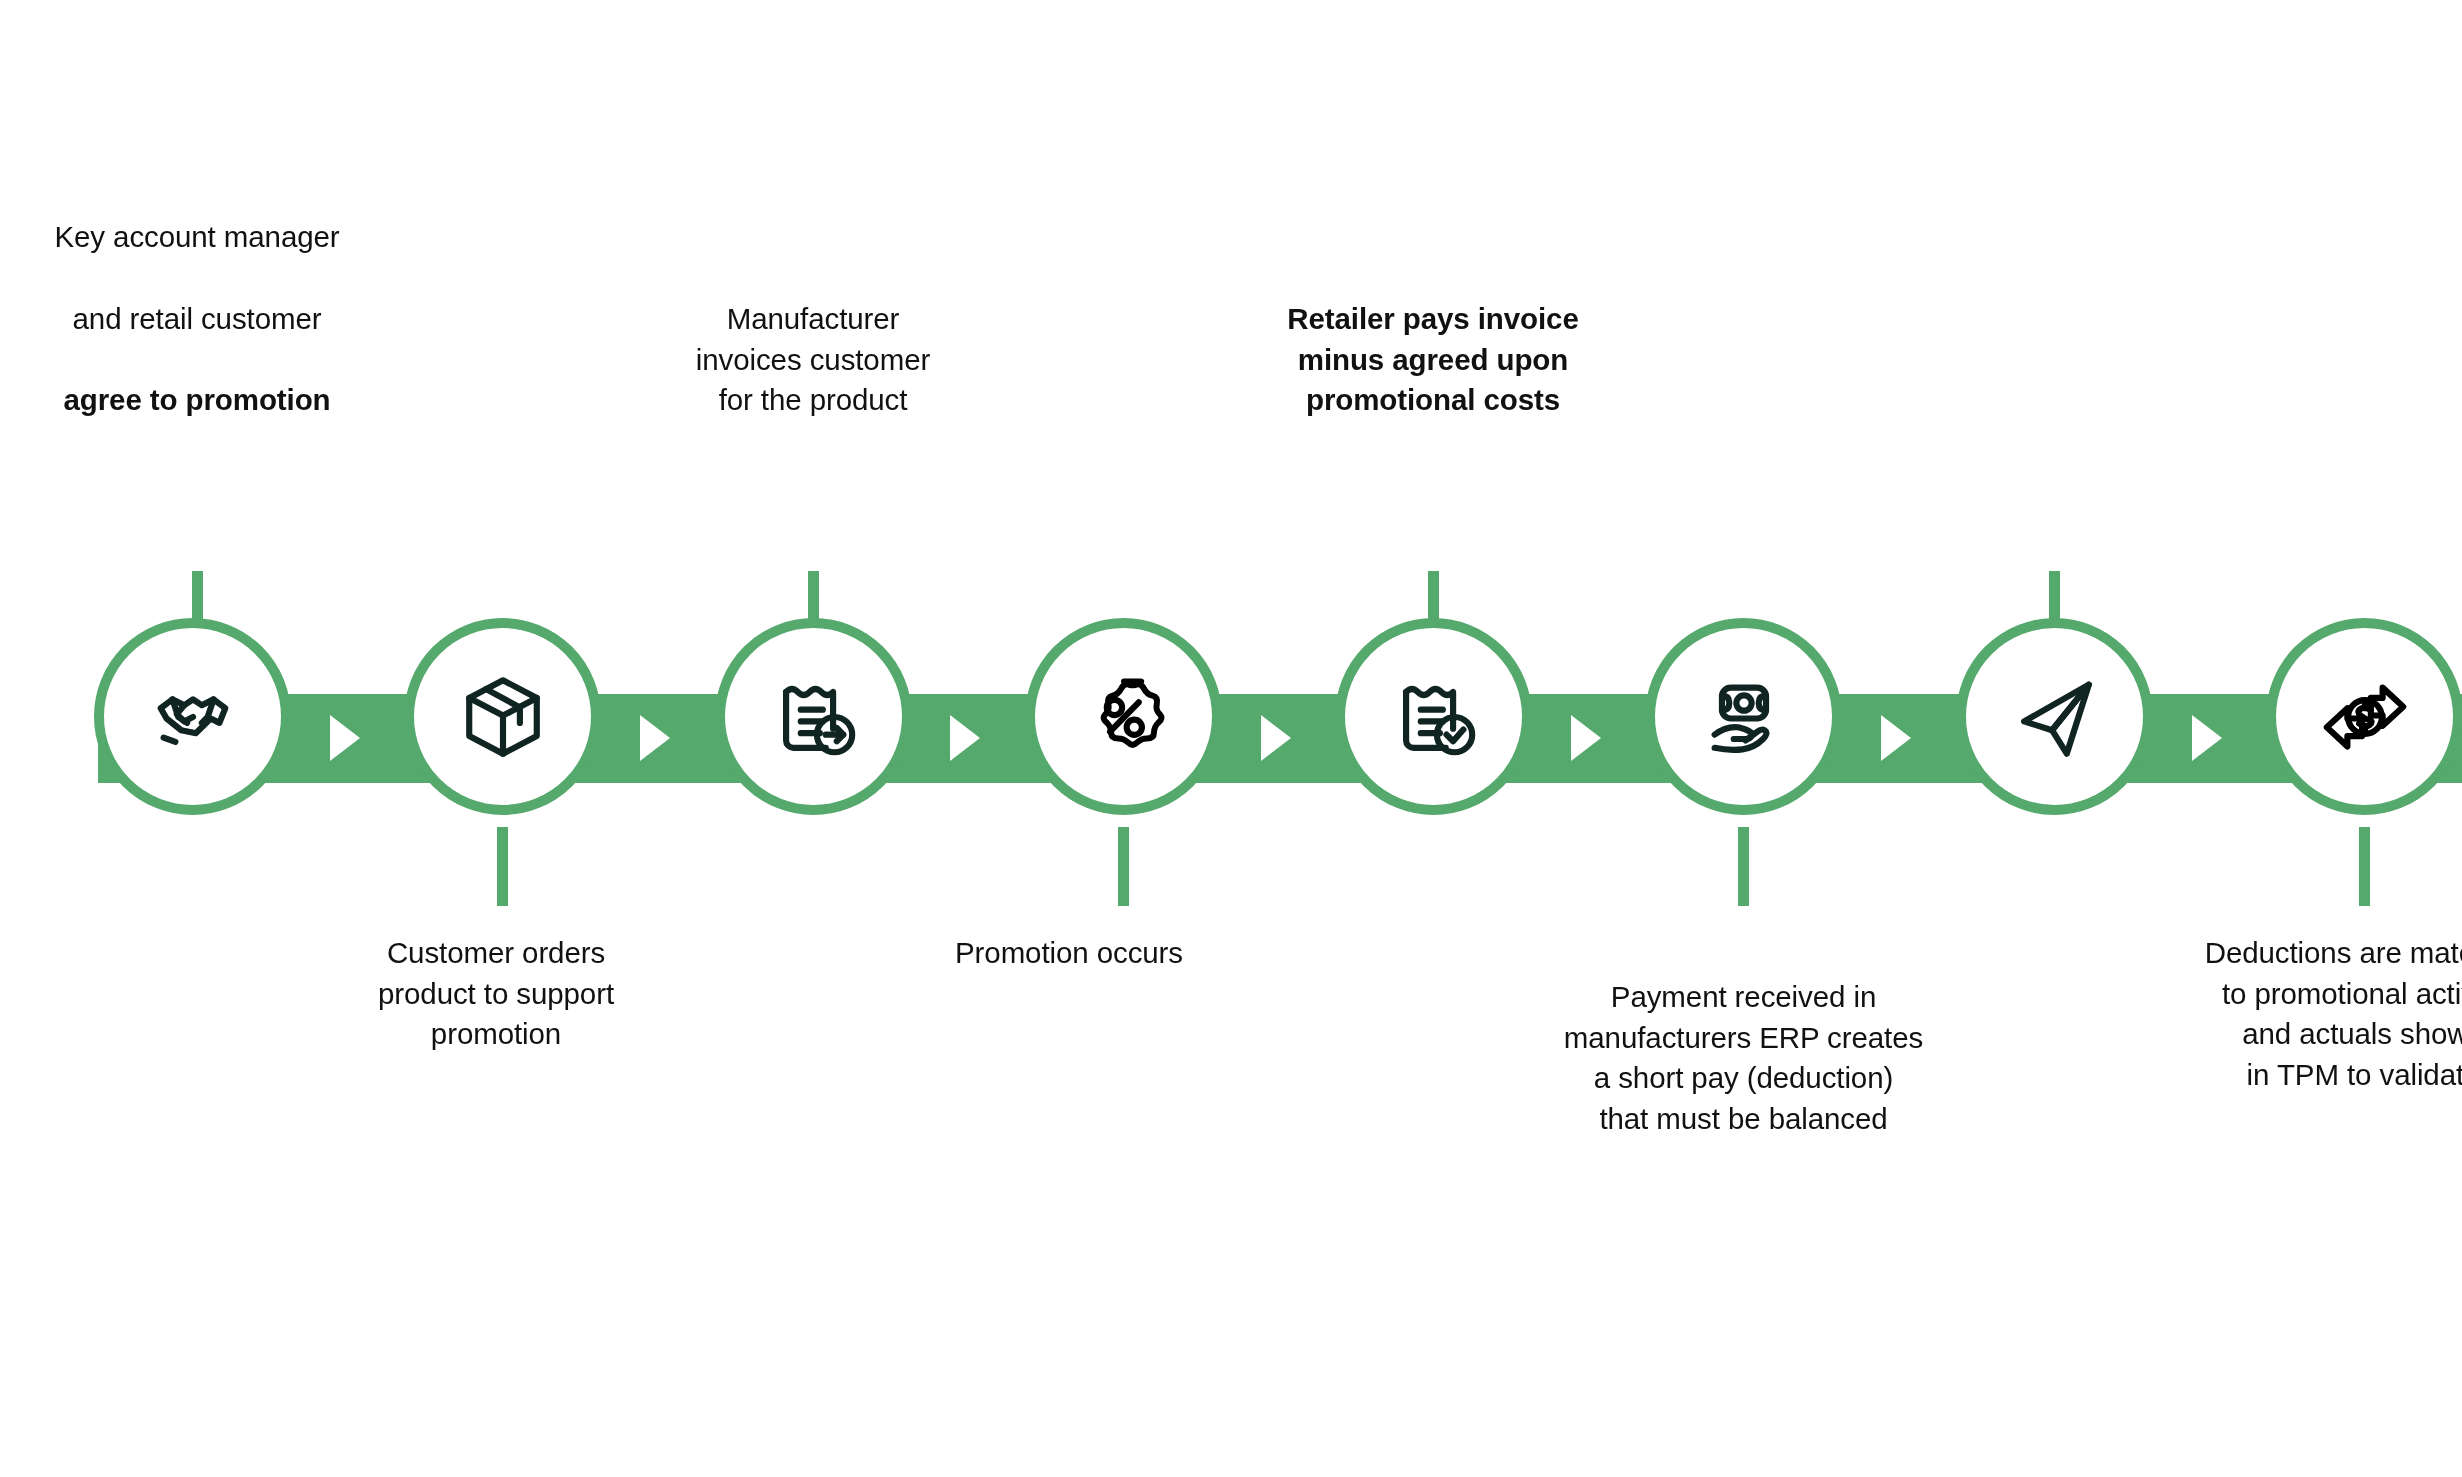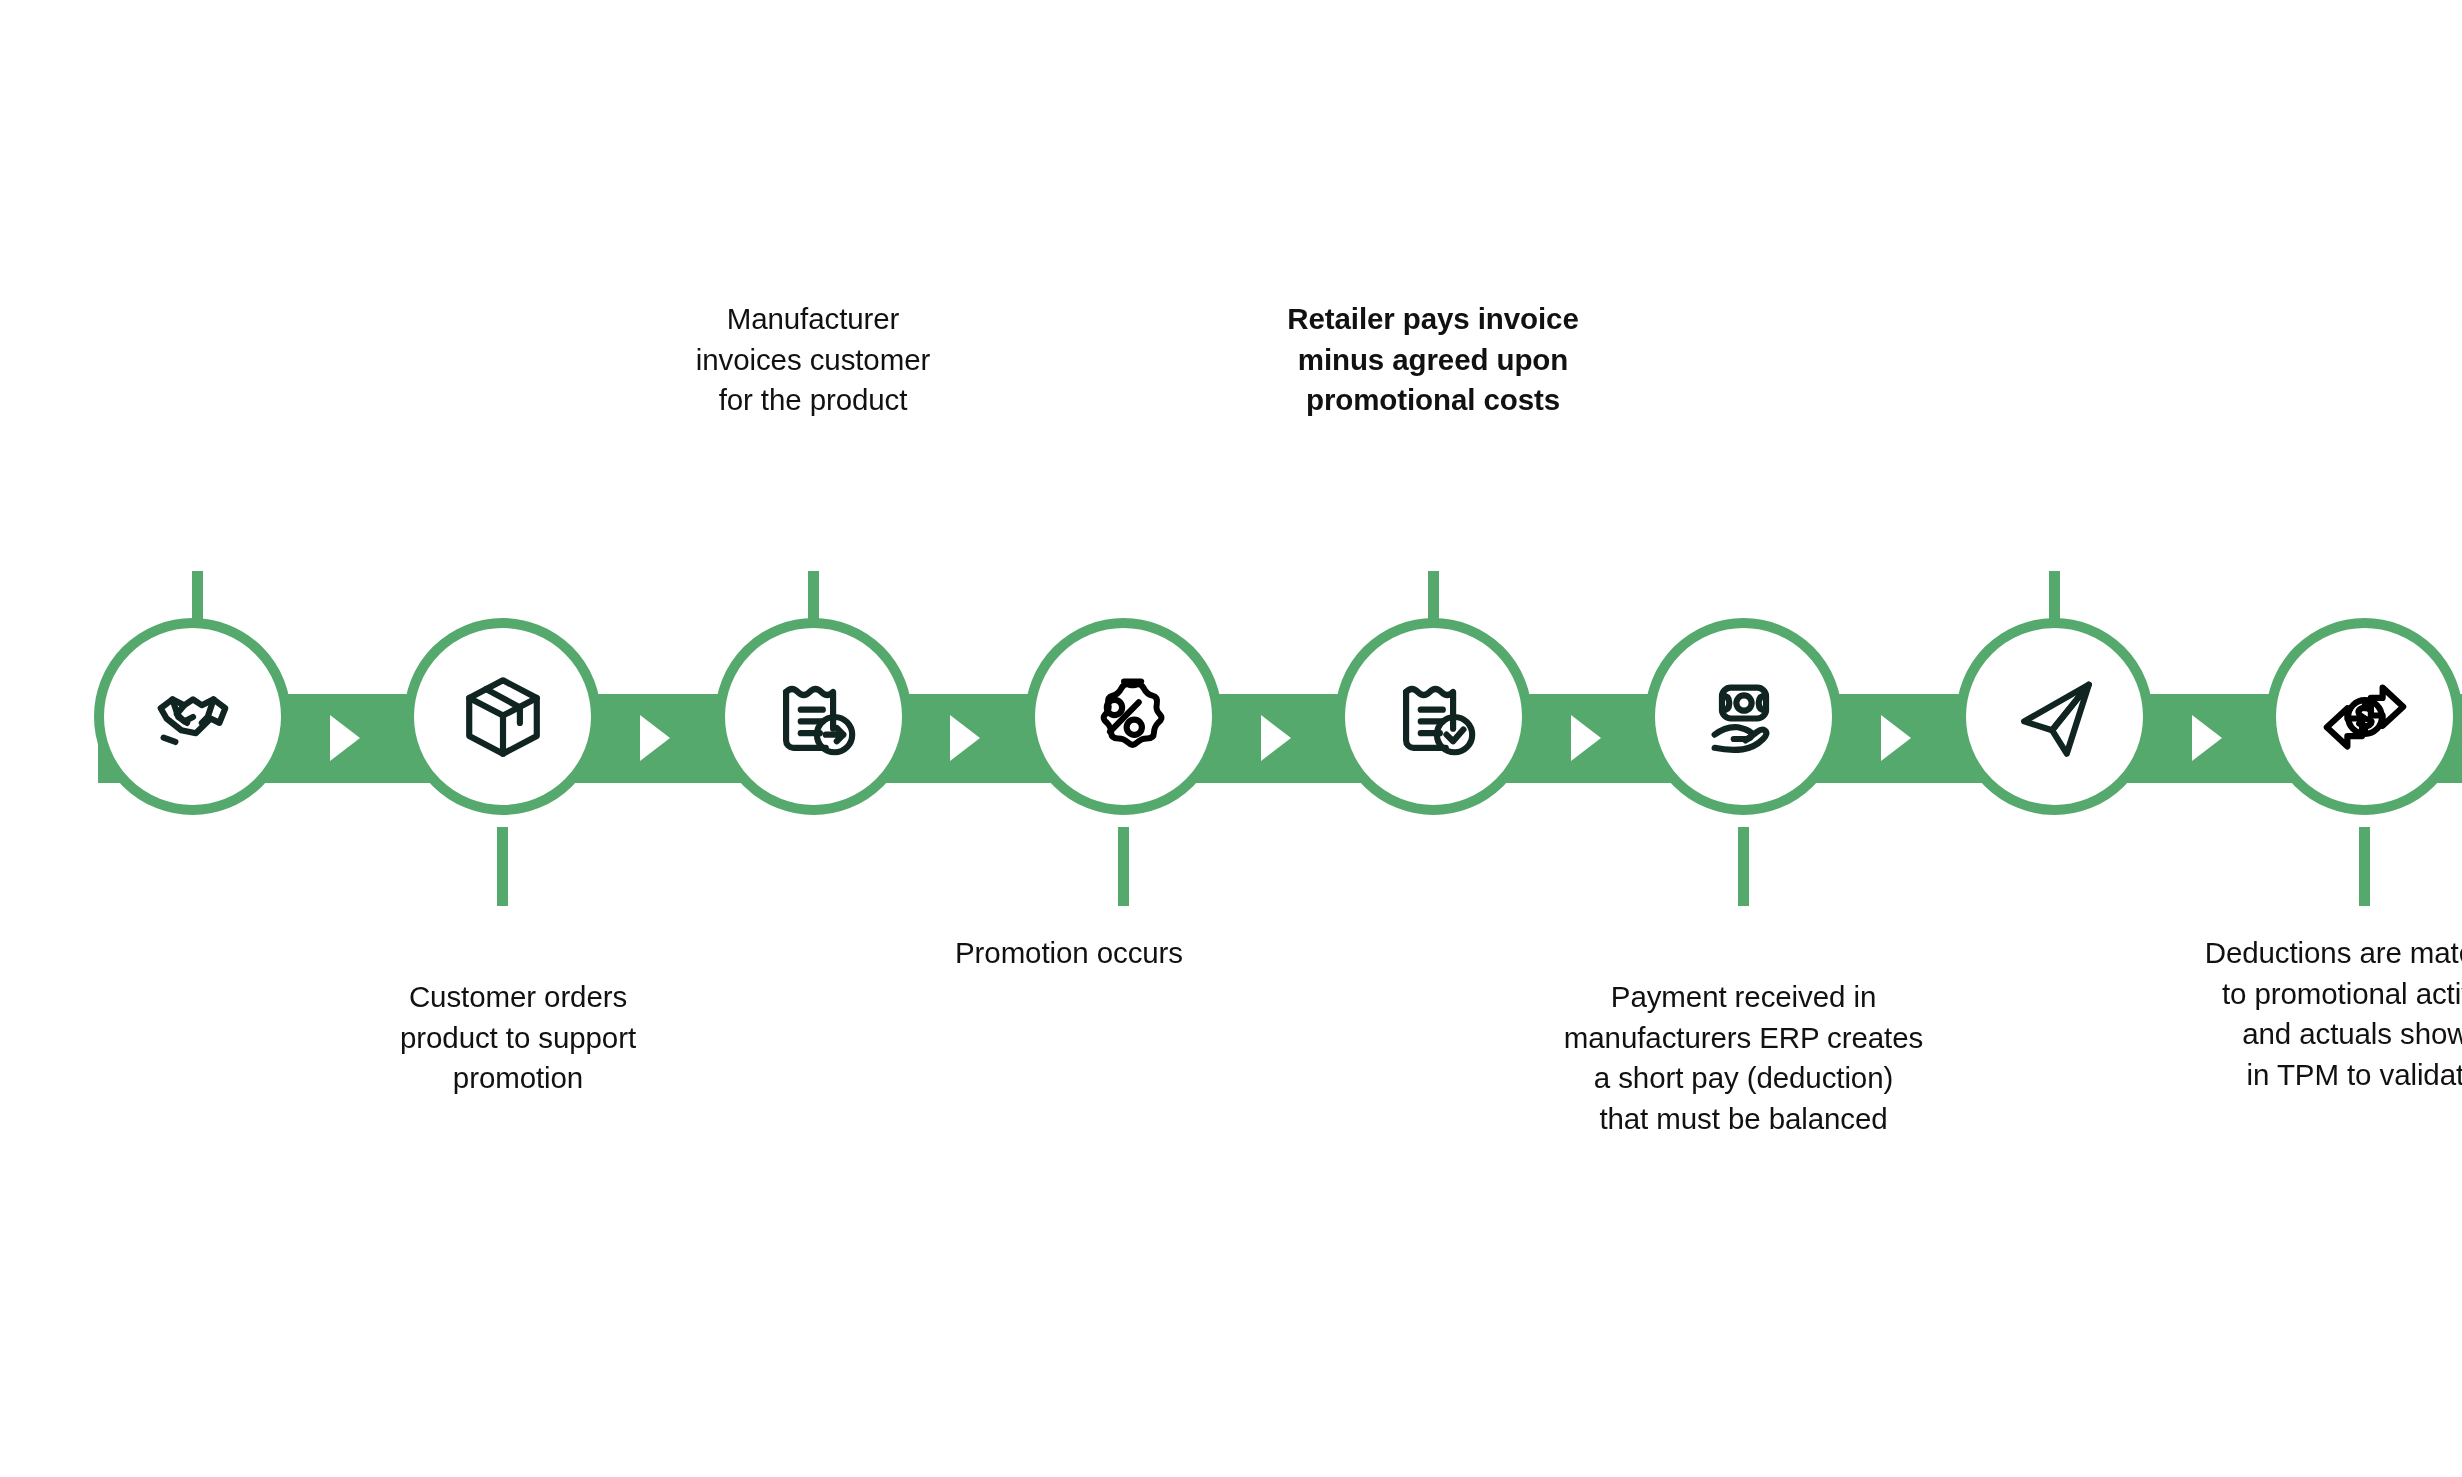--- a/index.html
+++ b/index.html
@@ -191,32 +191,37 @@
           <path d="M20 26 L6 39 L20 52 L20 45 L30 45 L30 33 L20 33 Z"></path>
           <circle cx="32" cy="32" r="11.5"></circle>
           <path d="M36 27.5 q-4 -3 -7 -1 q-3 2 0 4.5 q3 2.5 6 3 q3 1 0 3.5 q-3 2 -7 -1"></path>
           <path d="M32 23.5 L32 26 M32 38 L32 40.5"></path>
         </svg>
       </span>
     </div>
 
   </div>
 
+  <div class="label above" style="left:0px;width:394px;">
+    <span>Key account manager</span><br>
+    <span>and retail customer</span><br>
+    <span class="bold">agree to promotion</span>
+  </div>
 
   <div class="label above" style="left:616px;width:394px;">Manufacturer
 invoices customer
 for the product</div>
   <div class="label above" style="left:1236px;width:394px;font-weight:bold;">Retailer pays invoice
 minus agreed upon
 promotional costs</div>
   <div class="label above" style="left:2398px;width:556px;">Settled deduction in TPM creates
 a credit memo that is sent to the
 ERP to balance the short pay</div>
 
-  <div class="label below" style="left:321px;width:394px;margin-top:44px;">Customer orders
+  <div class="label below" style="left:299px;width:394px;">Customer orders
 product to support
 promotion</div>
   <div class="label below" style="left:872px;width:394px;">Promotion occurs</div>
   <div class="label below" style="left:1522px;width:443px;margin-top:44px;">Payment received in
 manufacturers ERP creates
 a short pay (deduction)
 that must be balanced</div>
   <div class="label below" style="left:2142px;width:443px;">Deductions are matched
 to promotional activity
 and actuals shown

